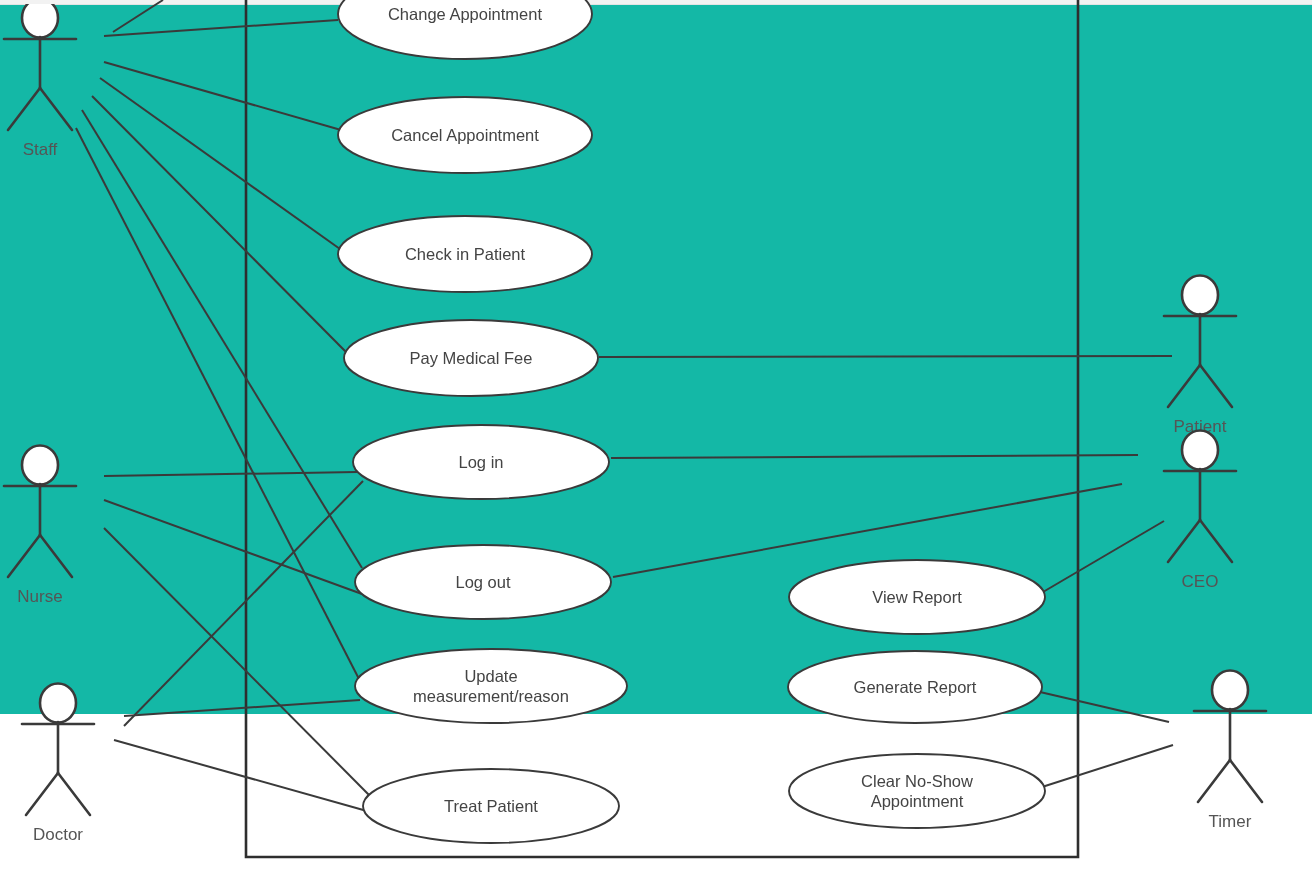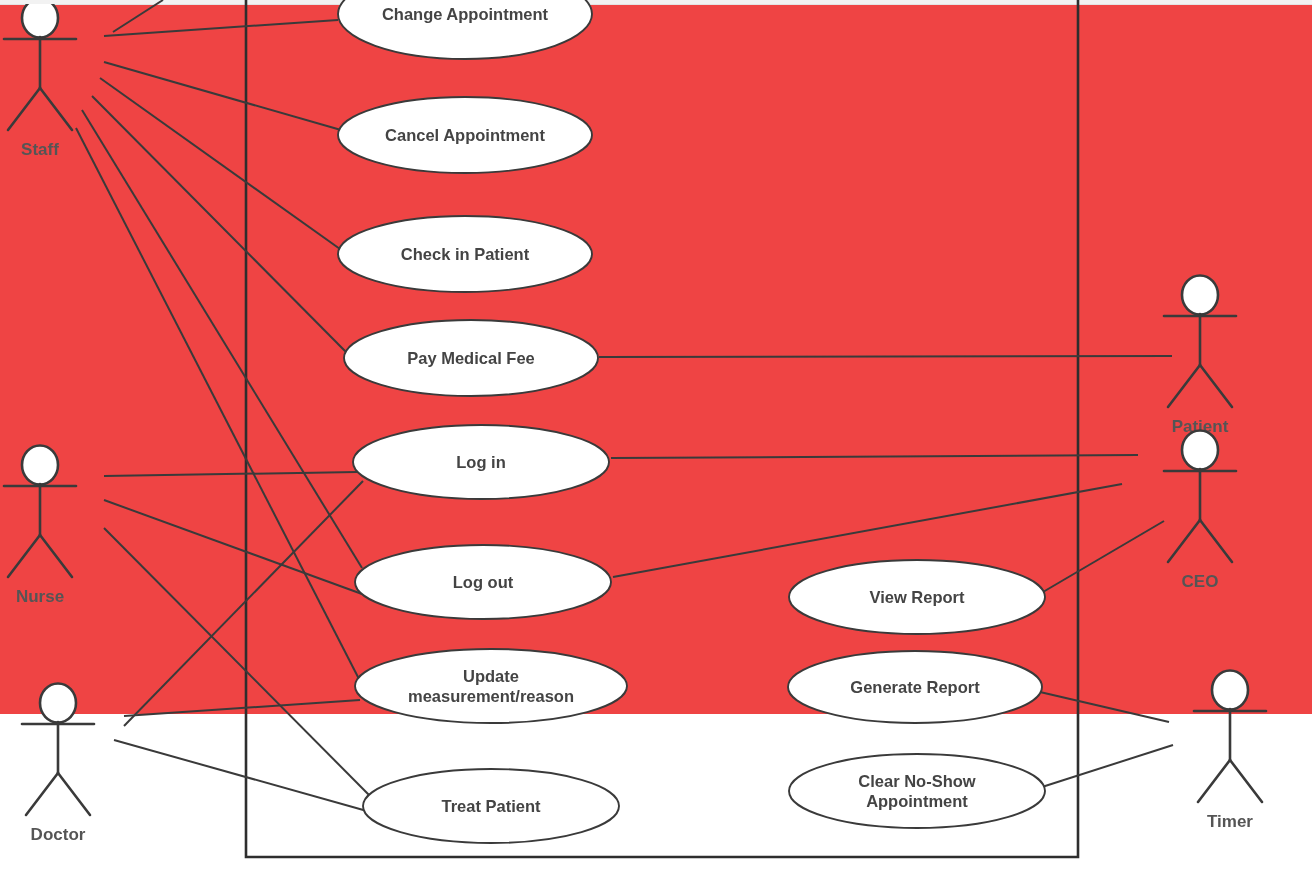--- a/index.html
+++ b/index.html
@@ -1,19 +1,19 @@
 <!DOCTYPE html>
 <html><head>
 <meta charset="utf-8">
 <title>Use Case Diagram</title>
 <style>
   html,body{margin:0;padding:0;background:#ffffff;}
   body{width:1312px;height:890px;overflow:hidden;
        font-family:"Liberation Sans","DejaVu Sans",sans-serif;}
-  #stage{position:relative;width:1312px;height:714px;background:#ef4444;font-weight:bold;}
+  #stage{position:relative;width:1312px;height:714px;background:#14b8a6;}
   #topband{position:absolute;left:0;top:0;width:1312px;height:4px;
            background:#f2f2f2;border-bottom:1px solid #e3e3e3;}
   svg#diagram{position:absolute;left:0;top:0;width:1312px;height:890px;}
   .uc-label{font-size:16.5px;fill:#444444;text-anchor:middle;
             font-family:"Liberation Sans","DejaVu Sans",sans-serif;}
   .actor-label{font-size:17px;fill:#555555;text-anchor:middle;
             font-family:"Liberation Sans","DejaVu Sans",sans-serif;}
   .ell{fill:#ffffff;stroke:#3a3a3a;stroke-width:1.9;}
   .assoc{stroke:#3a3a3a;stroke-width:2;fill:none;}
   .boundary{fill:none;stroke:#2e2e2e;stroke-width:2.6;}

